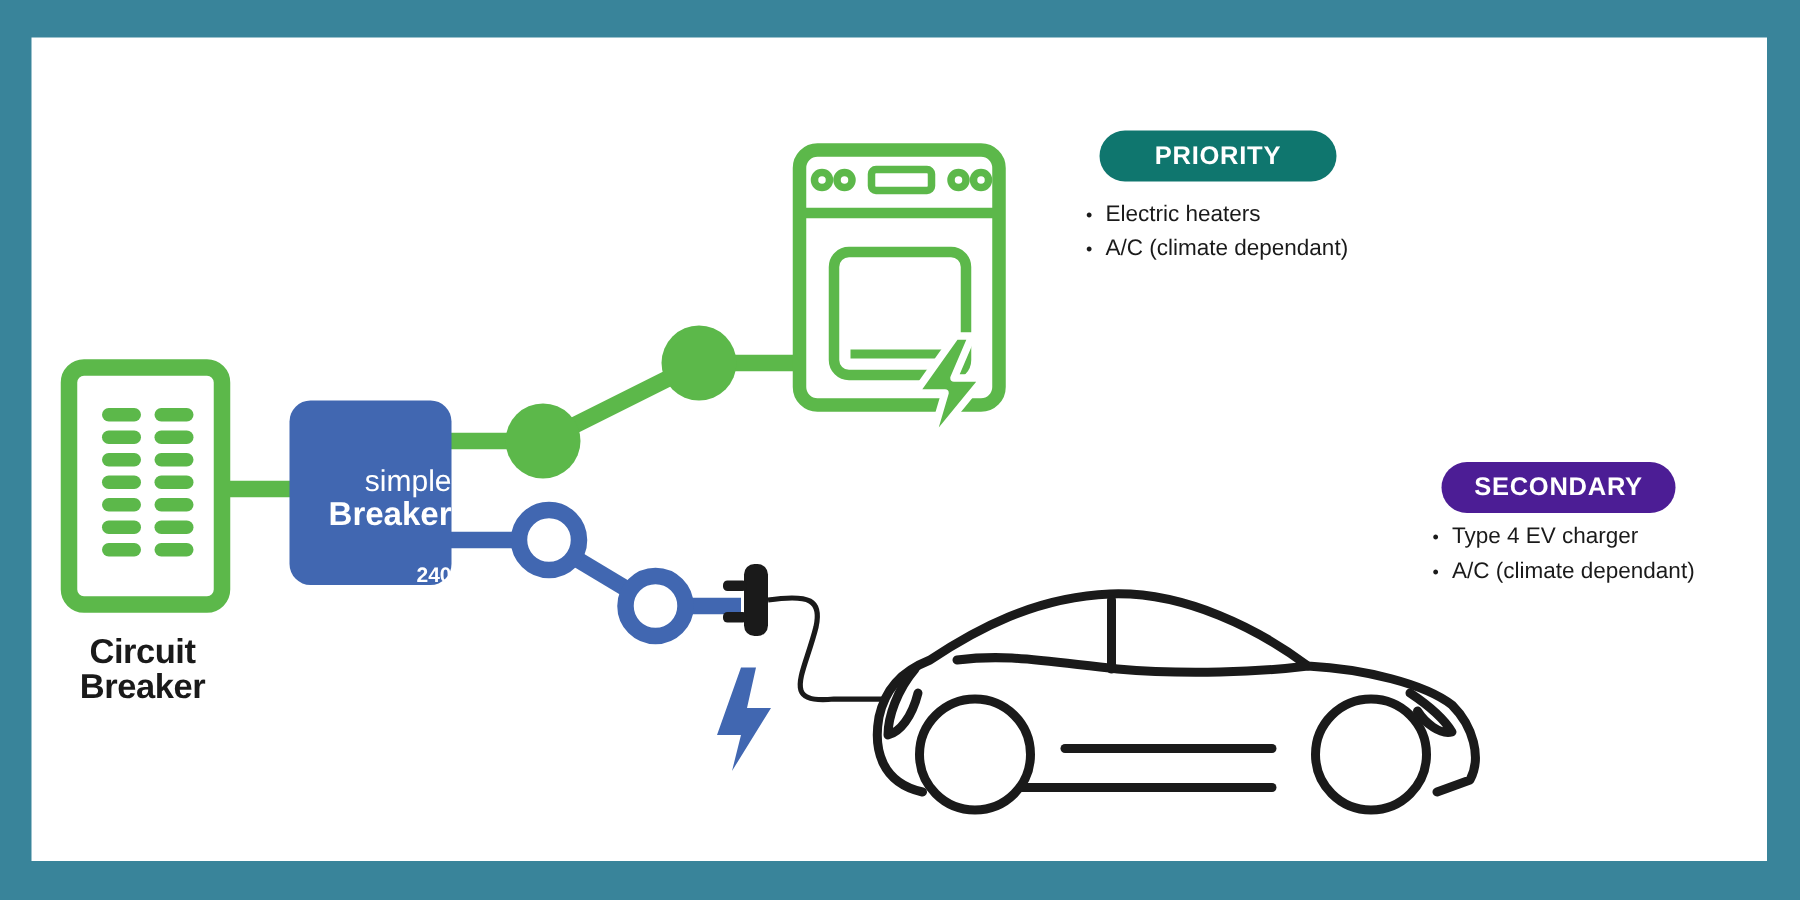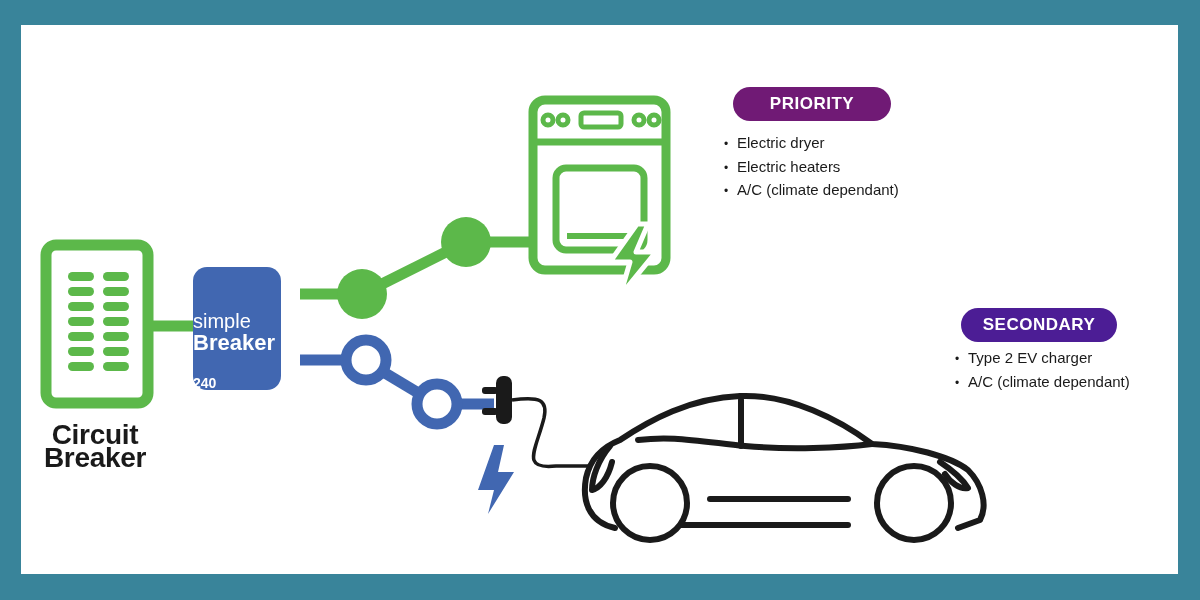--- a/index.html
+++ b/index.html
@@ -1,27 +1,27 @@
 <!DOCTYPE html>
 <html><head>
 <meta charset="utf-8">
 <style>
   html, body { margin:0; padding:0; }
   body { width:1200px; height:600px; background:#39849a; position:relative; overflow:hidden; font-family:"Liberation Sans", sans-serif; }
   .panel { position:absolute; left:21px; top:25px; width:1157px; height:549px; background:#ffffff; }
   svg.art { position:absolute; left:0; top:0; width:1200px; height:600px; }
   .pill { position:absolute; color:#fff; font-weight:bold; font-size:17px; letter-spacing:0.5px; display:flex; align-items:center; justify-content:center; border-radius:18px; }
-  .pill.priority { left:733px; top:87px; width:158px; height:34px; background:#701a75; }
+  .pill.priority { left:733px; top:87px; width:158px; height:34px; background:#0f766e; }
   .pill.secondary { left:961px; top:308px; width:156px; height:34px; background:#4c1d95; }
   ul.items { position:absolute; margin:0; padding:0; list-style:none; font-size:15px; color:#1a1a1a; line-height:21.5px; }
   ul.items li::before { content:"•"; display:inline-block; width:13px; font-size:12px; }
   ul.priority-list { left:724px; top:132px; }
   ul.secondary-list { left:955px; top:347px; }
-  .cb-label { position:absolute; left:40px; top:423px; width:110px; text-align:center; font-weight:bold; font-size:28px; line-height:23px; color:#1a1a1a; letter-spacing:-0.3px; }
-  .ss-box { position:absolute; left:193px; top:267px; width:88px; height:123px; background:#4167b1; border-radius:14px; color:#fff; text-align:left; }
+  .cb-label { position:absolute; left:40px; top:423px; width:110px; text-align:center; font-weight:bold; font-size:23px; line-height:23px; color:#1a1a1a; letter-spacing:-0.3px; }
+  .ss-box { position:absolute; left:193px; top:267px; width:108px; height:123px; background:#4167b1; border-radius:14px; color:#fff; text-align:right; }
   .ss-simple { display:block; margin-top:44px; font-size:20px; line-height:20px; }
   .ss-switch { display:block; font-size:22px; font-weight:bold; line-height:24px; }
   .ss-model { display:block; font-size:14px; font-weight:bold; margin-top:20px; }
 </style>
 </head>
 <body>
 
 <div class="panel"></div>
 
 <svg class="art" viewBox="0 0 1200 600">
@@ -104,22 +104,21 @@
 </div>
 
 <div class="ss-box">
   <span class="ss-simple">simple</span>
   <span class="ss-switch">Breaker</span>
   <span class="ss-model">240</span>
 </div>
 
 <div class="pill priority">PRIORITY</div>
 <ul class="items priority-list">
-  <li>Electric dryer</li>
   <li>Electric heaters</li>
   <li>A/C (climate dependant)</li>
 </ul>
 
 <div class="pill secondary">SECONDARY</div>
 <ul class="items secondary-list">
-  <li>Type 2 EV charger</li>
+  <li>Type 4 EV charger</li>
   <li>A/C (climate dependant)</li>
 </ul>
 
 </body></html>

